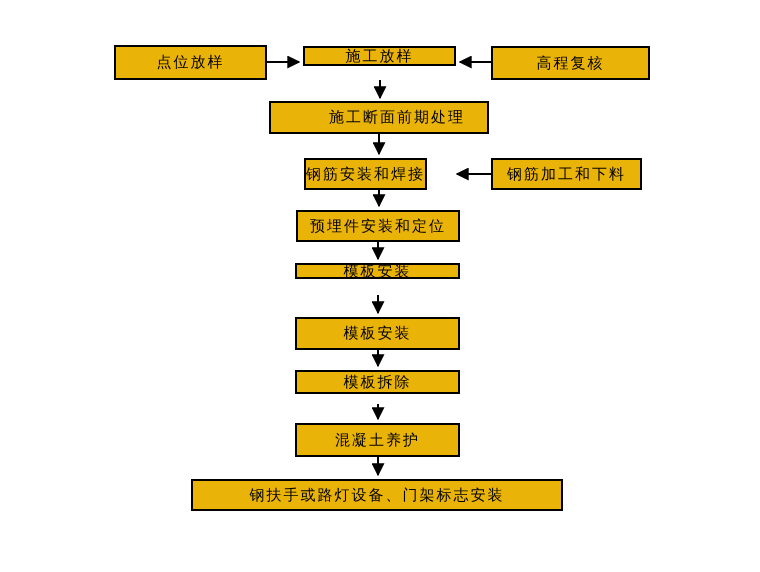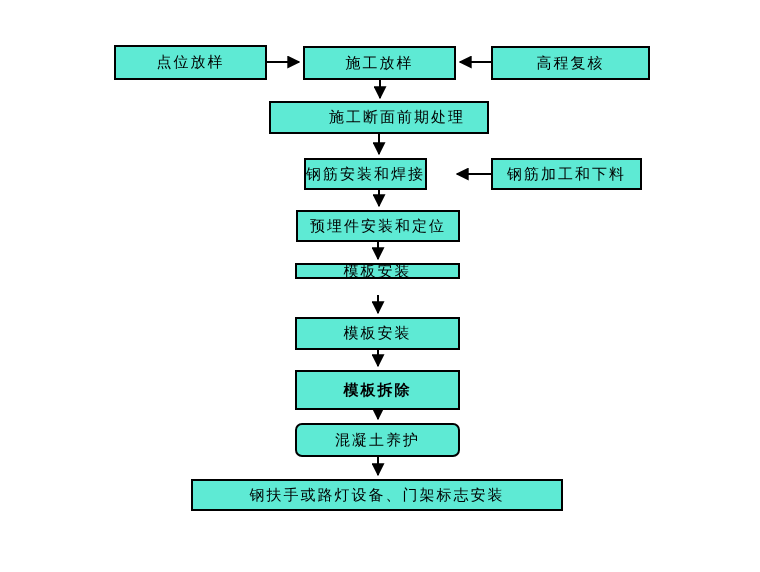--- a/index.html
+++ b/index.html
@@ -12,21 +12,21 @@
     position: relative;
     width: 760px;
     height: 572px;
     background: #ffffff;
     overflow: hidden;
   }
   .flow-node {
     position: absolute;
     box-sizing: border-box;
     border: 2px solid #000000;
-    background: #5eead4;
+    background: #eab308;
     display: flex;
     align-items: center;
     justify-content: center;
     font-size: 15px;
     color: #000000;
     letter-spacing: 2px;
     white-space: nowrap;
   }
   .edges-layer {
     position: absolute;
@@ -67,35 +67,35 @@
 
     <line x1="378" y1="350" x2="378" y2="366" stroke="#000000" stroke-width="2" marker-end="url(#arrow)"></line>
 
     <line x1="378" y1="404" x2="378" y2="419" stroke="#000000" stroke-width="2" marker-end="url(#arrow)"></line>
 
     <line x1="378" y1="457" x2="378" y2="475" stroke="#000000" stroke-width="2" marker-end="url(#arrow)"></line>
   </svg>
 
   <div class="flow-node" style="left:114px; top:45px;  width:153px; height:35px;">点位放样</div>
 
-  <div class="flow-node" style="left:303px; top:46px;  width:153px; height:34px;">施工放样</div>
+  <div class="flow-node" style="left:303px; top:46px;  width:153px; height:20px;">施工放样</div>
 
   <div class="flow-node" style="left:491px; top:46px;  width:159px; height:34px;">高程复核</div>
 
   <div class="flow-node" style="left:269px; top:101px; width:220px; height:33px;padding-left:36px;">施工断面前期处理</div>
 
   <div class="flow-node" style="left:304px; top:158px; width:123px; height:32px;">钢筋安装和焊接</div>
 
   <div class="flow-node" style="left:491px; top:158px; width:151px; height:32px;">钢筋加工和下料</div>
 
   <div class="flow-node" style="left:296px; top:210px; width:164px; height:32px;">预埋件安装和定位</div>
 
   <div class="flow-node" style="left:295px; top:263px; width:165px; height:16px;">模板安装</div>
 
   <div class="flow-node" style="left:295px; top:317px; width:165px; height:33px;">模板安装</div>
 
-  <div class="flow-node" style="left:295px; top:370px; width:165px; height:40px;font-weight:bold;">模板拆除</div>
+  <div class="flow-node" style="left:295px; top:370px; width:165px; height:24px;">模板拆除</div>
 
-  <div class="flow-node" style="left:295px; top:423px; width:165px; height:34px;border-radius:7px;">混凝土养护</div>
+  <div class="flow-node" style="left:295px; top:423px; width:165px; height:34px;">混凝土养护</div>
 
   <div class="flow-node" style="left:191px; top:479px; width:372px; height:32px;">钢扶手或路灯设备、门架标志安装</div>
 
 </div>
 
 </body></html>

